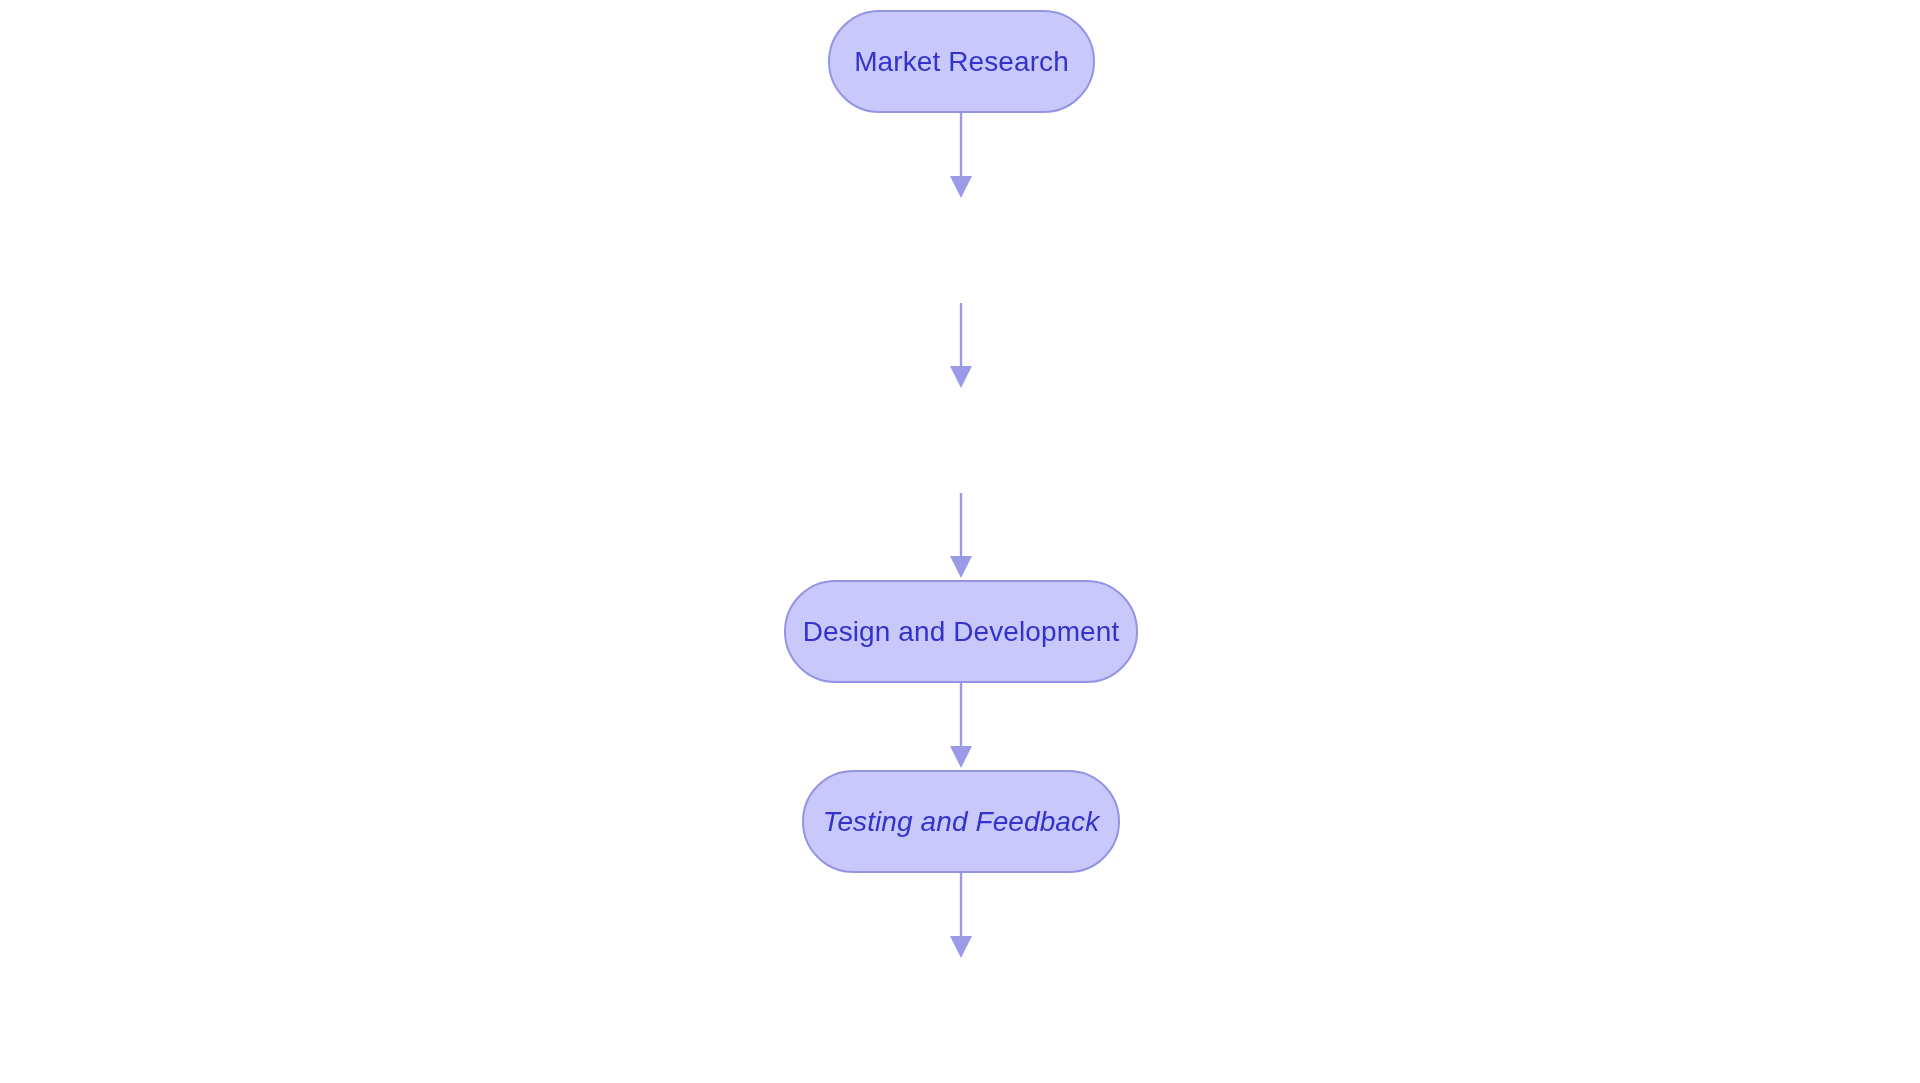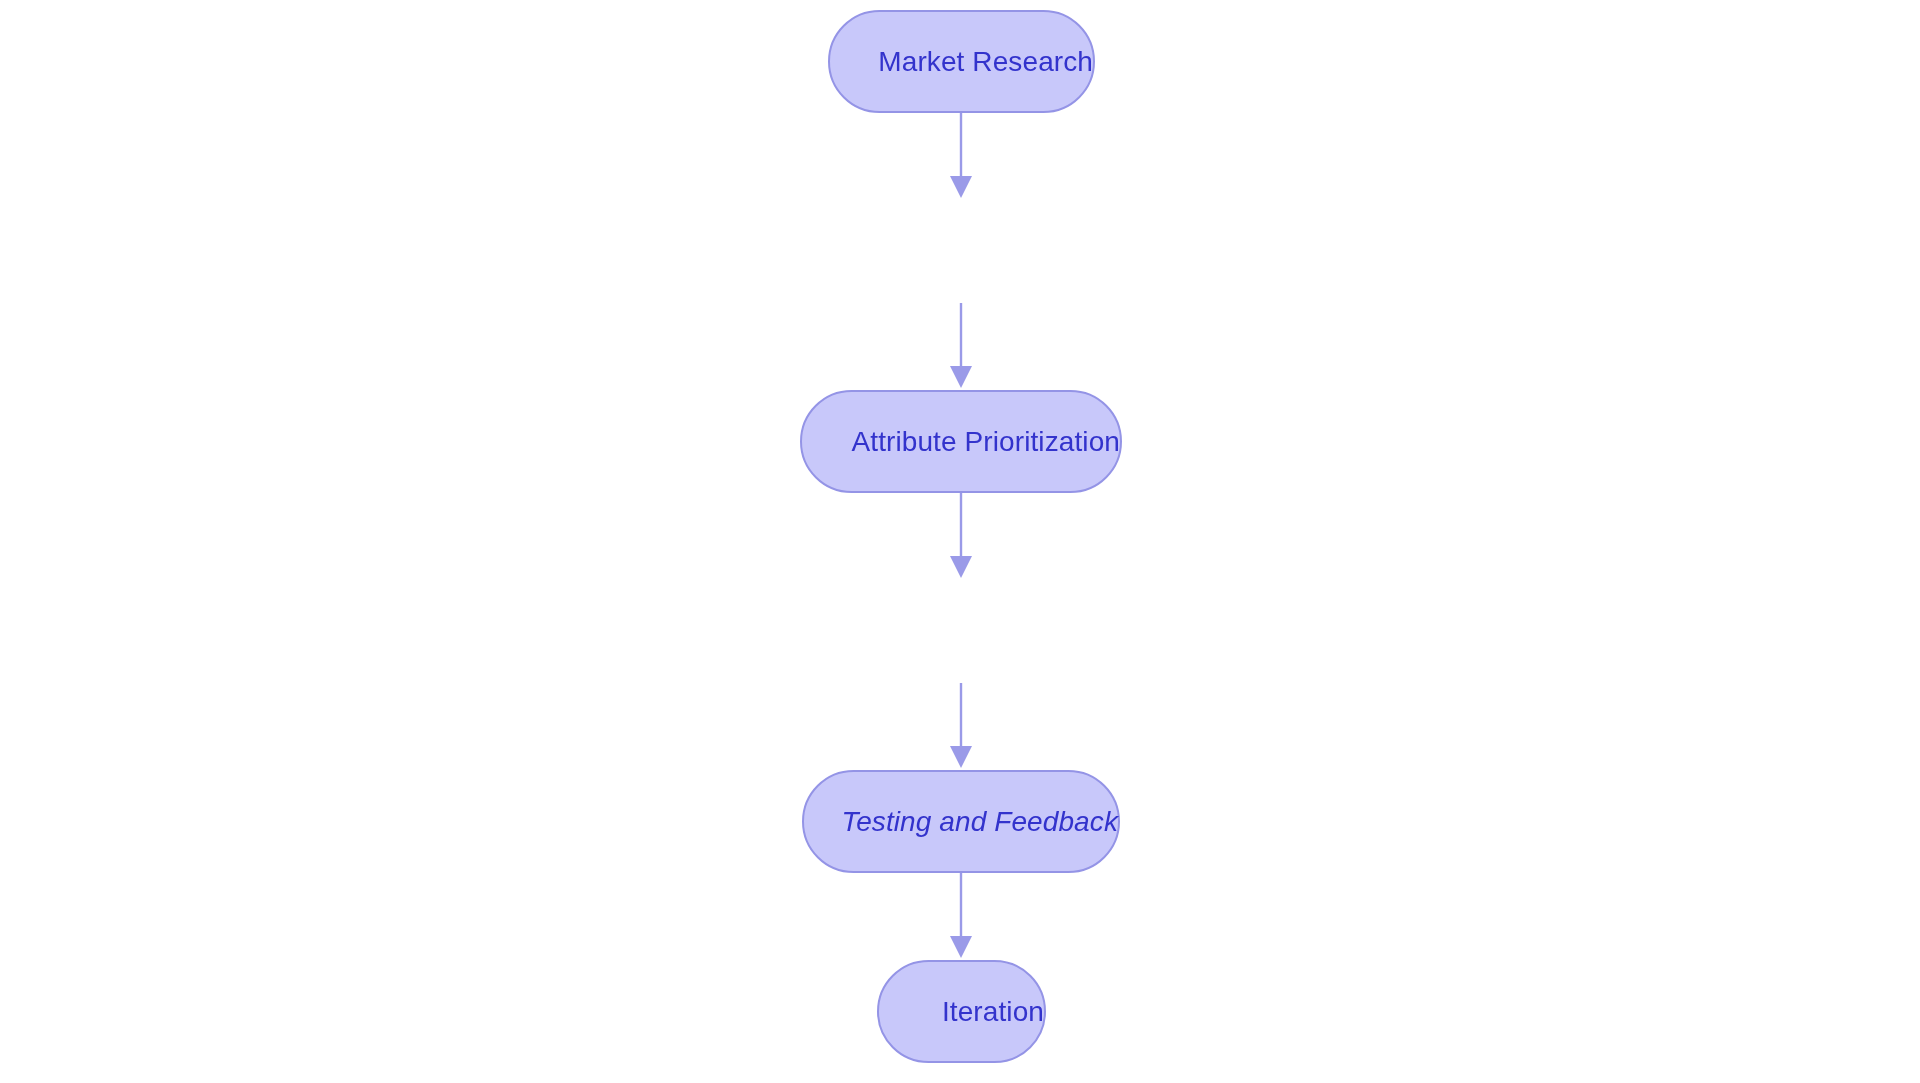--- a/index.html
+++ b/index.html
@@ -21,21 +21,21 @@
   }
   .flow-node {
     position: absolute;
     box-sizing: border-box;
     height: 103px;
     background: #c8c8fa;
     border: 2px solid #9494e6;
     border-radius: 52px;
     display: flex;
     align-items: center;
-    justify-content: flex-end;
+    justify-content: center;
     z-index: 2;
   }
   .flow-node-label {
     color: #3333cc;
     font-family: "Liberation Sans", sans-serif;
     font-size: 28px;
     font-weight: 400;
     letter-spacing: 0.1px;
     white-space: nowrap;
     line-height: 1;
@@ -84,26 +84,23 @@
   <svg class="flow-edge" style="left:941px; top:873px; width:40px; height:87px;" viewBox="0 0 40 87">
     <line class="edge-line" x1="20" y1="0" x2="20" y2="65"></line>
     <polygon class="edge-arrowhead" points="9,63 31,63 20,85"></polygon>
   </svg>
 
   <div class="flow-node" style="left:828px; top:10px; width:267px;">
     <span class="flow-node-label">Market Research</span>
   </div>
 
 
-  <div class="flow-node" style="left:800px; top:390px; width:322px;">
-    <span class="flow-node-label">Attribute Prioritization</span>
+
+  <div class="flow-node" style="left:784px; top:580px; width:354px;">
+    <span class="flow-node-label">Design and Development</span>
   </div>
-
 
   <div class="flow-node" style="left:802px; top:770px; width:318px;font-style:italic;">
     <span class="flow-node-label">Testing and Feedback</span>
   </div>
 
-  <div class="flow-node" style="left:877px; top:960px; width:169px;">
-    <span class="flow-node-label">Iteration</span>
-  </div>
 
 </div>
 
 </body></html>

